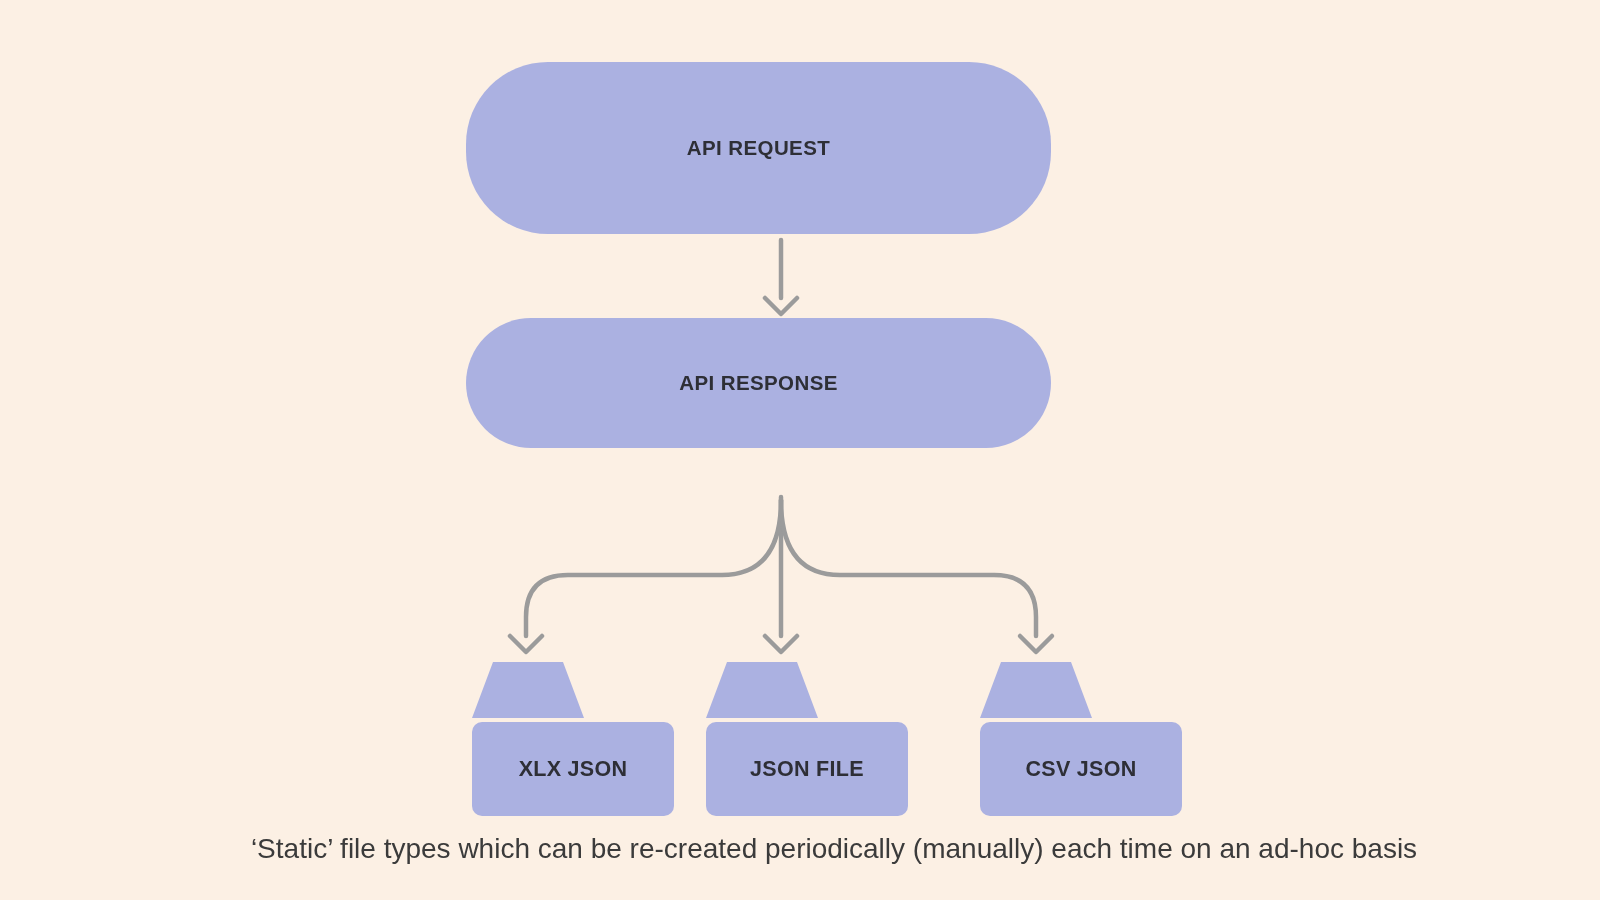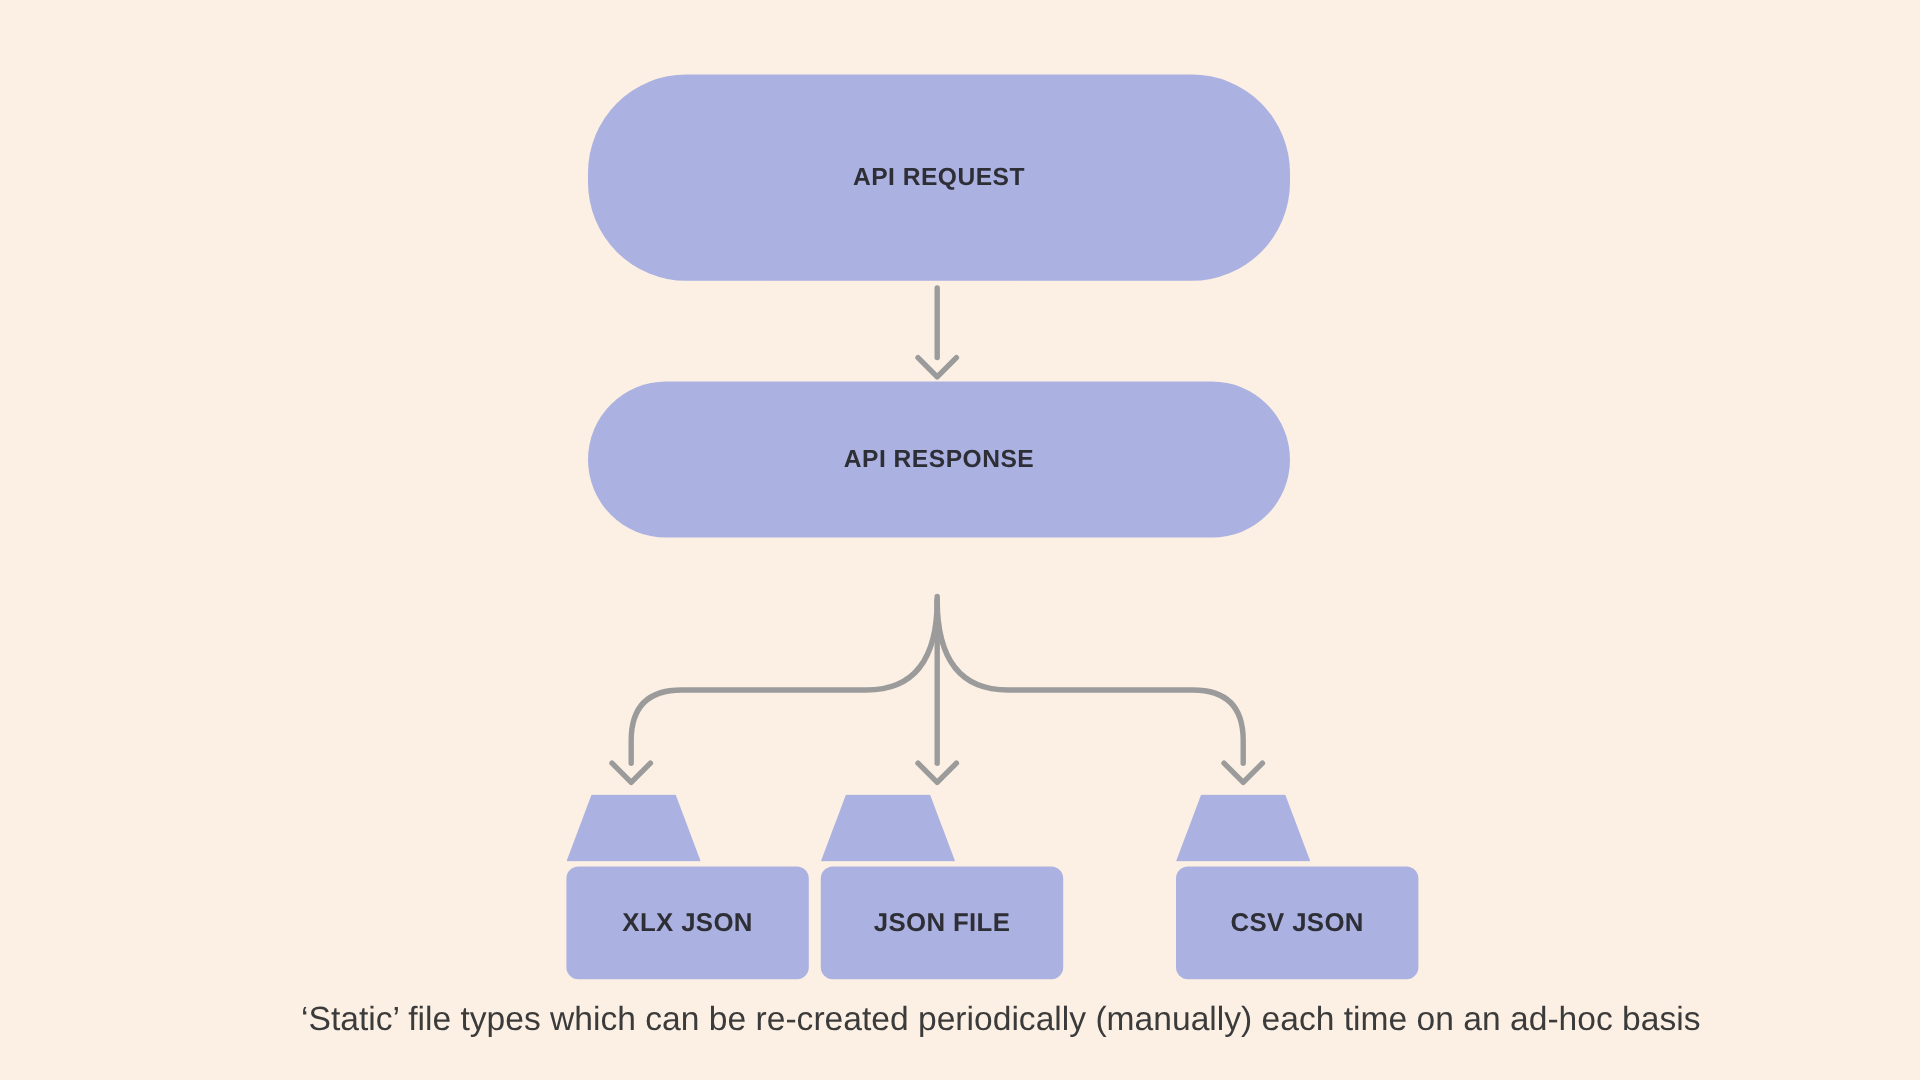--- a/index.html
+++ b/index.html
@@ -21,21 +21,21 @@
   .connectors{position:absolute;left:0;top:0;width:1600px;height:900px;}
   .connectors path{
     fill:none;
     stroke:var(--arrow);
     stroke-width:4.5;
     stroke-linecap:round;
     stroke-linejoin:round;
   }
   .pill{
     position:absolute;
-    left:490px;width:585px;
+    left:466px;width:585px;
     background:var(--shape-fill);
     border-radius:82px;
     display:flex;align-items:center;justify-content:center;
   }
   .pill-request{top:62px;height:172px;}
   .pill-response{top:318px;height:130px;}
   .pill-label{
     color:var(--shape-label);
     font-size:20.5px;
     font-weight:600;
@@ -61,21 +61,21 @@
     border-radius:10px;
     display:flex;align-items:center;justify-content:center;
   }
   .folder-label{
     color:var(--shape-label);
     font-size:21.5px;
     font-weight:700;
     letter-spacing:0.3px;
   }
   .folder-xlx{left:472px;}
-  .folder-json{left:684px;}
+  .folder-json{left:706px;}
   .folder-csv{left:980px;}
   .caption{
     position:absolute;
     top:833px;
     left:834px;
     transform:translateX(-50%);
     white-space:nowrap;
     color:var(--caption);
     font-size:28px;
     font-weight:400;

